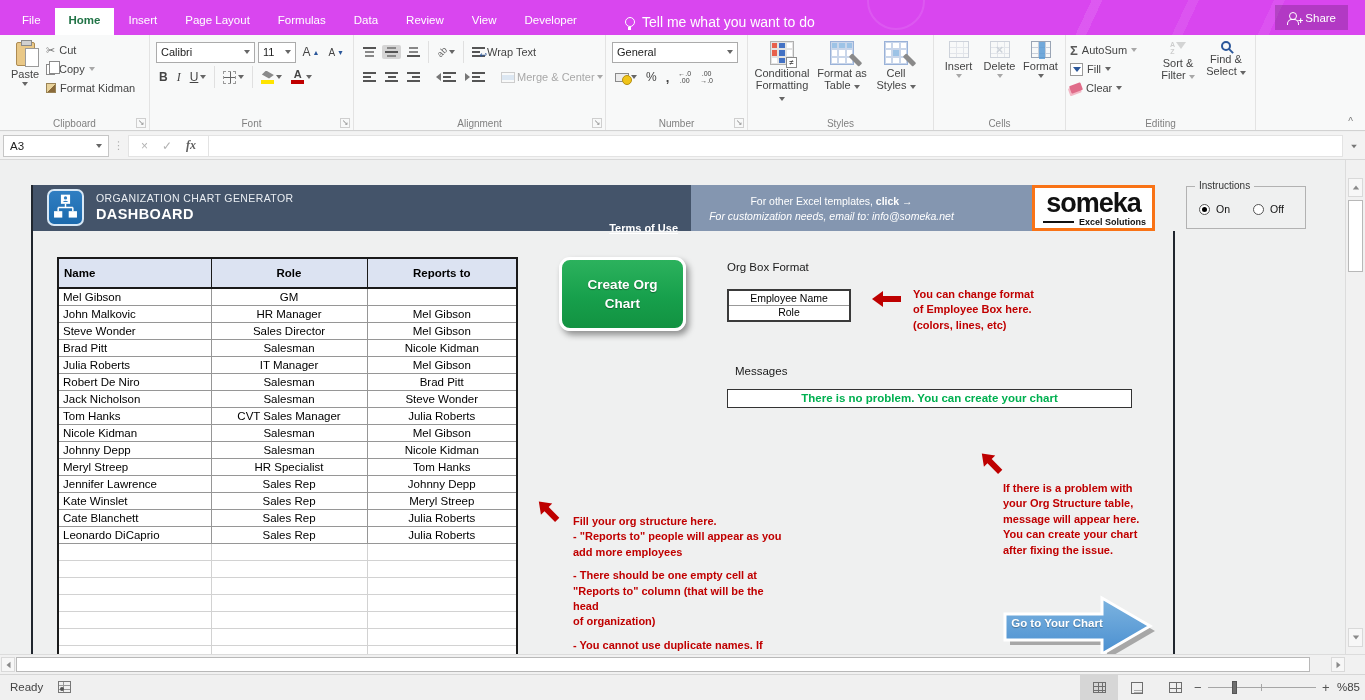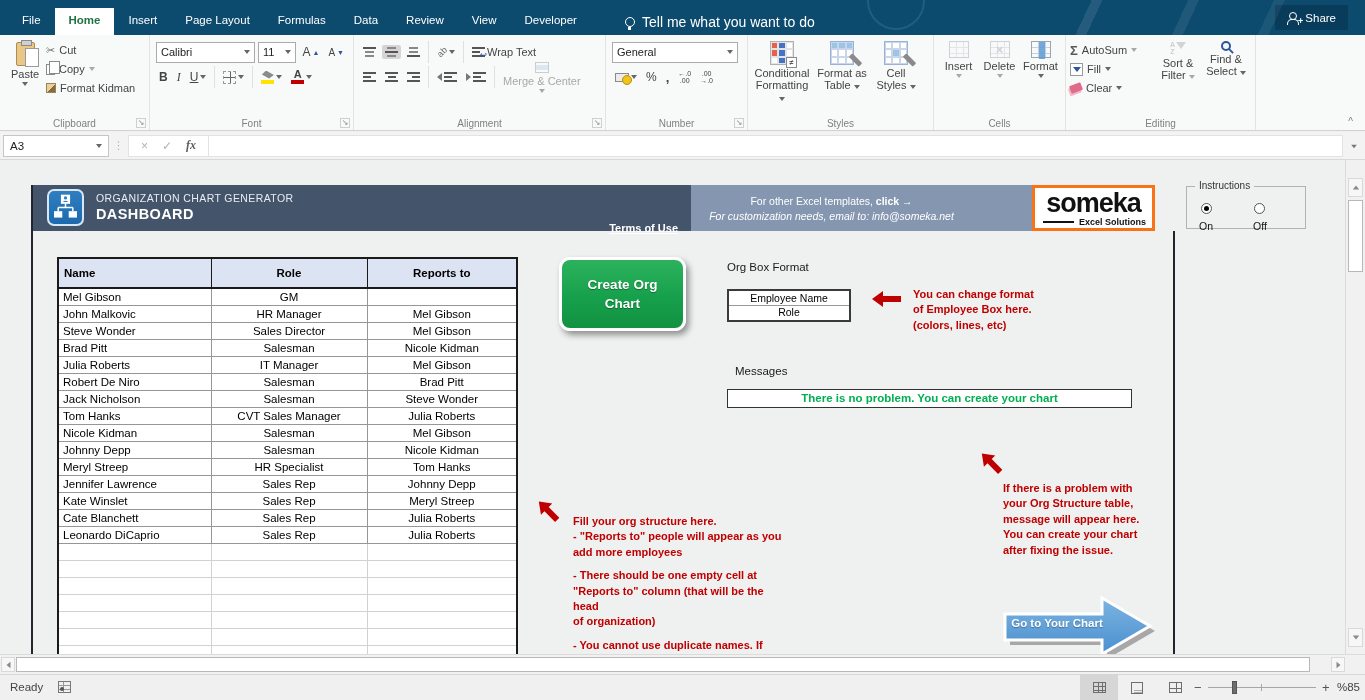--- a/index.html
+++ b/index.html
@@ -1,21 +1,21 @@
 <!DOCTYPE html>
 <html><head>
 <meta charset="utf-8">
 <style>
   * { margin:0; padding:0; box-sizing:border-box; }
   html,body { width:1365px; height:700px; overflow:hidden; }
   body { font-family:"Liberation Sans", sans-serif; background:#eff0f0; position:relative; }
   #app { position:absolute; inset:0; width:1365px; height:700px; }
 
   
-  #titlebar { position:absolute; left:0; top:0; width:1365px; height:35px; background:#0c4a6e; overflow:hidden; }
+  #titlebar { position:absolute; left:0; top:0; width:1365px; height:35px; background:#d946ef; overflow:hidden; }
   .tb-deco { position:absolute; right:0; top:0; width:520px; height:35px;
     background:
       linear-gradient(115deg, transparent 46%, rgba(255,255,255,.10) 46%, rgba(255,255,255,.10) 48%, transparent 48%),
       linear-gradient(115deg, transparent 64%, rgba(255,255,255,.08) 64%, rgba(255,255,255,.08) 66%, transparent 66%),
       linear-gradient(115deg, transparent 80%, rgba(255,255,255,.07) 80%, rgba(255,255,255,.07) 82%, transparent 82%);
   }
   .tb-circle { position:absolute; right:440px; top:-28px; width:58px; height:58px; border:2px solid rgba(255,255,255,.10); border-radius:50%; }
   #tabs { position:absolute; left:8px; top:8px; height:27px; display:flex; align-items:stretch; }
   .tab { color:#fff; font-size:11.5px; padding:6px 14px 0 14px; cursor:default; white-space:nowrap; }
   .tab.active { background:#fff; color:#217346; font-weight:bold; }
@@ -29,21 +29,21 @@
   .ic-person .plus { position:absolute; right:-4px; bottom:-2px; color:#fff; font-size:9px; font-weight:bold; }
 
   
   #ribbon { position:absolute; left:0; top:35px; width:1365px; height:96px; background:#f8f9f9; border-bottom:1px solid #d2d2d2; display:flex; }
   .rgroup { position:relative; border-right:1px solid #e3e3e3; padding:3px 4px 15px 4px; flex:none; }
   .glabel { position:absolute; bottom:1px; left:0; right:0; text-align:center; font-size:10px; color:#808080; }
   .launcher { position:absolute; bottom:2px; right:3px; font-size:8px; color:#8b8b8b; border:1px solid #cfcfcf; width:10px; height:10px; line-height:8px; text-align:center; }
   .rrow { display:flex; align-items:center; gap:3px; margin:3px 2px; height:22px; }
   .rbtn { display:flex; align-items:center; gap:2px; padding:2px 3px; border-radius:2px; color:#444; font-size:11px; white-space:nowrap; }
   .rbtn.pressed { background:#d5d5d5; }
-  .rbtn.disabled, .dis { color:#a8a8a8 !important;flex-direction:column; }
+  .rbtn.disabled, .dis { color:#a8a8a8 !important; }
   .dis-ic { opacity:.45; }
   .tri-d { width:0; height:0; border-left:3px solid transparent; border-right:3px solid transparent; border-top:4px solid #666; display:inline-block; }
   .tri-d.lt { border-top-color:#a8a8a8; }
   .tri-u { width:0; height:0; border-left:4px solid transparent; border-right:4px solid transparent; border-bottom:5px solid #777; display:inline-block; }
   .tri-dn { width:0; height:0; border-left:4px solid transparent; border-right:4px solid transparent; border-top:5px solid #777; display:inline-block; }
   .tri-l { width:0; height:0; border-top:4px solid transparent; border-bottom:4px solid transparent; border-right:5px solid #777; display:inline-block; }
   .tri-r { width:0; height:0; border-top:4px solid transparent; border-bottom:4px solid transparent; border-left:5px solid #777; display:inline-block; }
   .vsep { width:1px; background:#e0e0e0; align-self:stretch; margin:0 2px; }
   .combo { background:#fff; border:1px solid #ababab; height:21px; font-size:11px; color:#222; display:flex; align-items:center; justify-content:space-between; padding:0 4px; }
   
@@ -139,21 +139,21 @@
   #hdr-light .l1 b { font-weight:bold; }
   #hdr-light .l2 { font-size:10.5px; font-style:italic; margin-top:3px; }
   #logo { position:absolute; left:1032px; top:25px; width:123px; height:46px; background:#fff; border:3px solid #f97316; text-align:center; }
   .logo-word { font-size:27px; font-weight:bold; color:#111; letter-spacing:-1px; line-height:28px; margin-top:1px; }
   .logo-sub { display:flex; align-items:center; justify-content:flex-end; padding:0 6px 0 8px; gap:5px; }
   .logo-sub .line { flex:1; height:2px; background:#111; }
   .logo-sub .txt { font-size:9px; font-weight:bold; color:#111; }
   
   #instr { position:absolute; left:1186px; top:26px; width:120px; height:43px; border:1px solid #b2b2b2; }
   #instr .legend { position:absolute; top:-7px; left:8px; background:#eff0f0; padding:0 4px; font-size:10px; color:#333; }
-  .radio-row { position:absolute; left:12px; top:16px; display:flex; align-items:center; gap:6px; font-size:10.5px; color:#111;flex-direction:column; }
+  .radio-row { position:absolute; left:12px; top:16px; display:flex; align-items:center; gap:6px; font-size:10.5px; color:#111; }
   .radio { width:11px; height:11px; border:1px solid #555; border-radius:50%; background:#fff; position:relative; display:inline-block; }
   .radio.checked::after { content:""; position:absolute; left:2px; top:2px; width:5px; height:5px; border-radius:50%; background:#000; }
   
   #tblwrap { position:absolute; left:57px; top:97px; width:461px; height:397px; overflow:hidden; }
   table.org { border-collapse:collapse; table-layout:fixed; width:459px; background:#fff; border:2px solid #1a1a1a; }
   table.org th { background:#DCE3F2; font-size:11.5px; font-weight:bold; color:#000; height:30px; border:1px solid #1a1a1a; border-bottom:2px solid #1a1a1a; }
   table.org th.h-name { text-align:left; padding-left:5px; }
   table.org td { height:17px; font-size:11.5px; color:#000; border:1px solid #969696; overflow:hidden; white-space:nowrap; }
   table.org td.cell-left { text-align:left; padding-left:4px; }
   table.org td.cell-center { text-align:center; }

